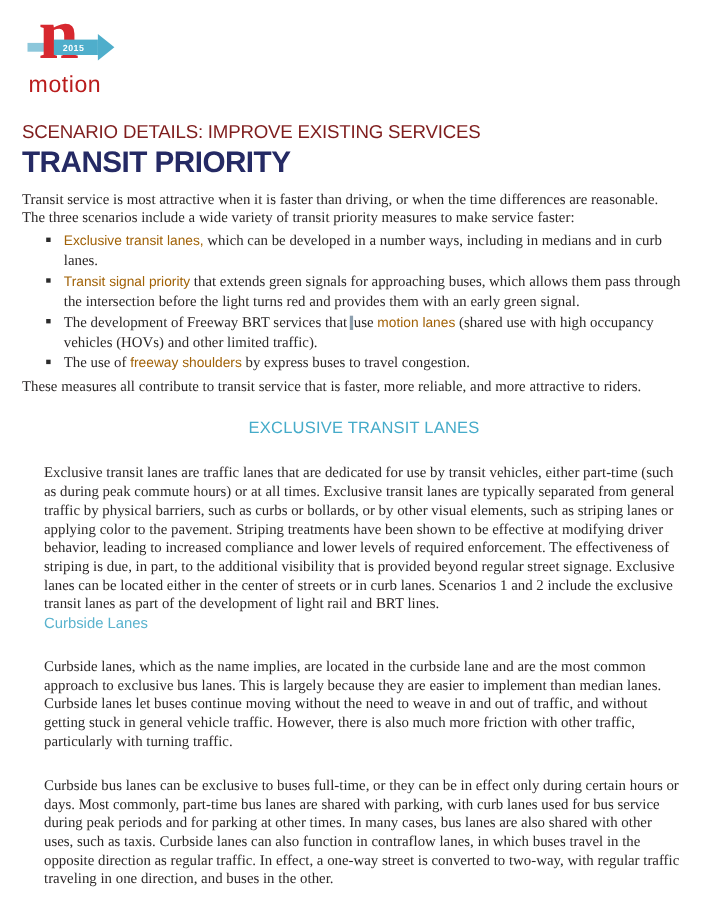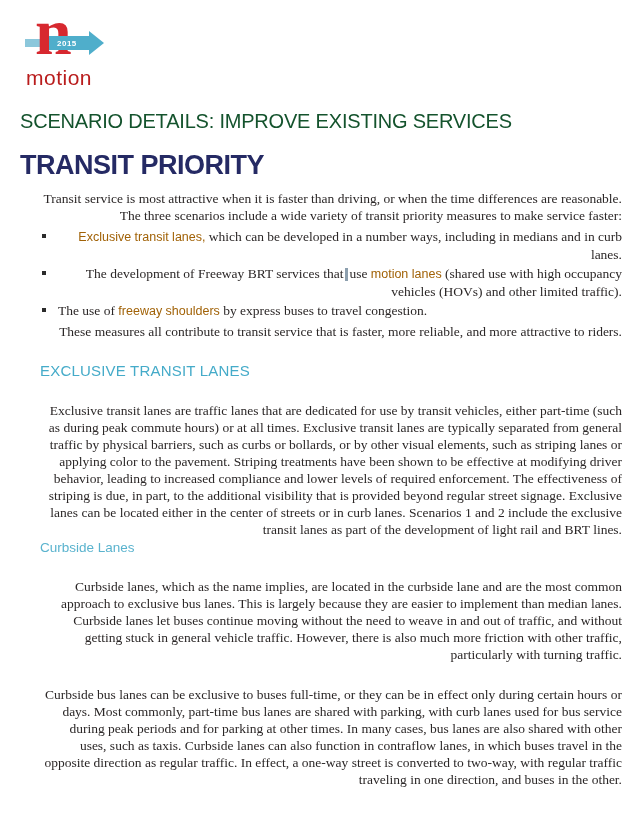--- a/index.html
+++ b/index.html
@@ -15,42 +15,42 @@
   .arrow-body { position:absolute; left:24px; top:24px; width:40px; height:14px; background:#4faecb; z-index:3; }
   .arrow-head { position:absolute; left:64px; top:19px; width:0; height:0; z-index:3;
                 border-top:12px solid transparent; border-bottom:12px solid transparent;
                 border-left:15px solid #4faecb; }
   .logo-year { position:absolute; left:32px; top:27px; z-index:4; color:#ffffff;
                font-family:"Liberation Sans", sans-serif; font-size:8px; font-weight:bold; letter-spacing:.5px;text-align:center; }
   .logo-word { position:absolute; left:1px; top:54px; font-family:"Liberation Sans", sans-serif;
                font-size:21px; color:#b91c1c; letter-spacing:.5px; }
 
   
-  .eyebrow { margin-top:32px; font-family:"Liberation Sans", sans-serif; font-size:20px;
-             color:#14532d; letter-spacing:-0.2px; font-weight:normal; }
+  .eyebrow { margin-top:32px; font-family:"Liberation Sans", sans-serif; font-size:17px;
+             color:#7f1d1d; letter-spacing:-0.2px; font-weight:normal; }
   .title   { font-family:"Liberation Sans", sans-serif; font-size:27px; font-weight:bold;
-             color:#252a64; letter-spacing:-0.5px; margin-top:17px; }
+             color:#252a64; letter-spacing:-0.5px; margin-top:2px; }
 
   
-  p, li { font-size:13.5px; line-height:17px;text-align:right; }
+  p, li { font-size:13.5px; line-height:17px; }
   .intro { margin-top:9px; }
   ul.bullets { list-style:none; margin-top:4px; }
   ul.bullets li { display:flex; margin-bottom:2px; }
   .bullet-marker { flex:0 0 auto; width:4px; height:4px; background:#2b2b2b;
                    margin:6px 0 0 22px; }
   .bullet-body { padding-left:12px; }
   .lead { font-family:"Liberation Sans", sans-serif; font-size:12.5px; color:#a16207; }
   .cursor { display:inline-block; width:3px; height:13px; background:#8c9fae;
             vertical-align:text-bottom; margin:0 1px 0 2px; }
   .closing { margin-top:3px; }
 
   
   .section { margin:22px 0 0 20px; }
   .section-heading { font-family:"Liberation Sans", sans-serif; font-size:15px; color:#45abc9;
-                     letter-spacing:.2px; font-weight:normal; }
+                     letter-spacing:.2px; font-weight:normal;text-align:center; }
   .section p { margin-top:23px; }
   .subsection-heading { font-family:"Liberation Sans", sans-serif; font-size:13.5px; color:#5ab3ce;
                         margin-top:2px; font-weight:normal; }
 </style>
 </head>
 <body>
 
 <div class="page">
 
   <div class="logo">
@@ -67,20 +67,24 @@
 
   <p class="intro">Transit service is most attractive when it is faster than driving, or when the time differences are reasonable. The three scenarios include a wide variety of transit priority measures to make service faster:</p>
 
   <ul class="bullets">
     <li>
       <span class="bullet-marker"></span>
       <span class="bullet-body"><span class="lead">Exclusive transit lanes,</span><span> which can be developed in a number ways, including in medians and in curb lanes.</span></span>
     </li>
     <li>
       <span class="bullet-marker"></span>
+      <span class="bullet-body"><span class="lead">Transit signal priority</span><span> that extends green signals for approaching buses, which allows them pass through the intersection before the light turns red and provides them with an early green signal.</span></span>
+    </li>
+    <li>
+      <span class="bullet-marker"></span>
       <span class="bullet-body"><span>The development of Freeway BRT services that</span><span class="cursor"></span><span>use </span><span class="lead">motion lanes</span><span> (shared use with high occupancy vehicles (HOVs) and other limited traffic).</span></span>
     </li>
     <li>
       <span class="bullet-marker"></span>
       <span class="bullet-body"><span>The use of </span><span class="lead">freeway shoulders</span><span> by express buses to travel congestion.</span></span>
     </li>
   </ul>
 
   <p class="closing">These measures all contribute to transit service that is faster, more reliable, and more attractive to riders.</p>
 

